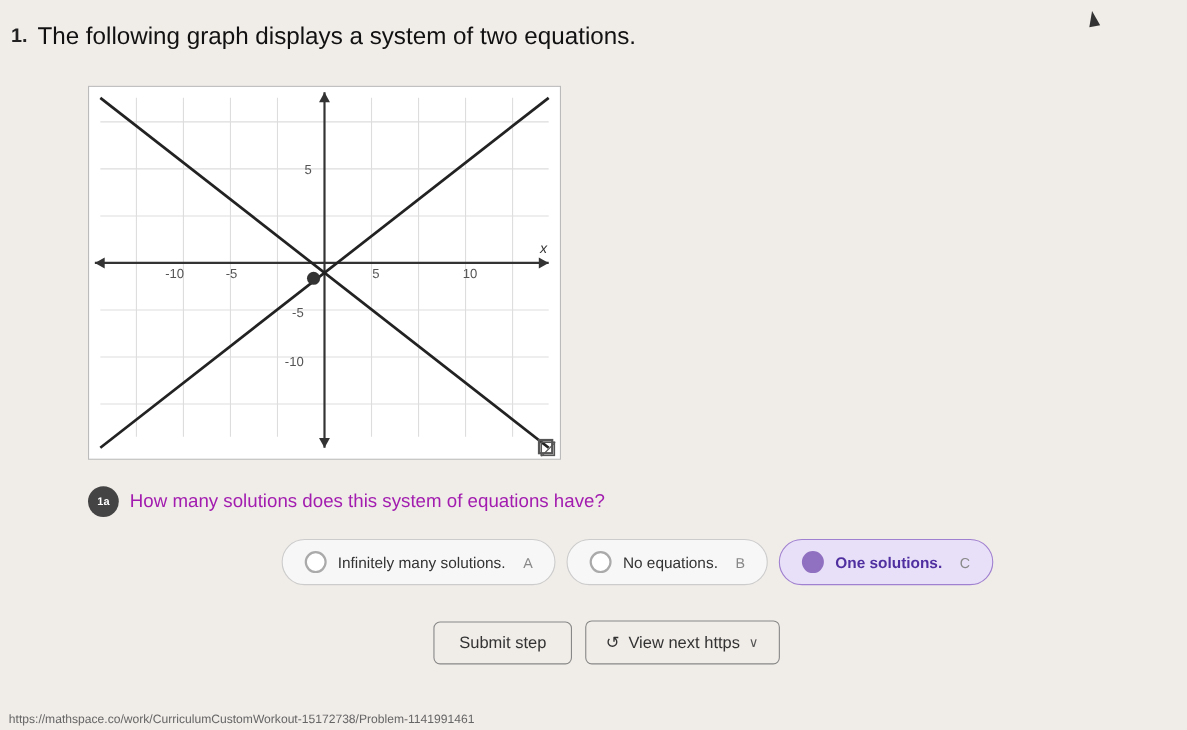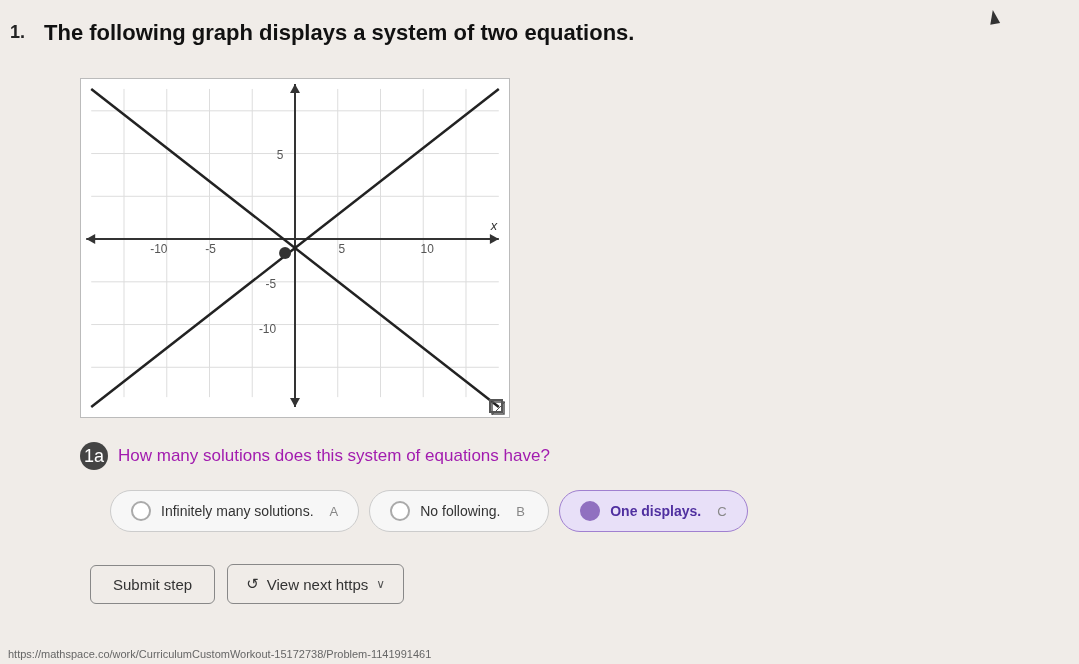--- a/index.html
+++ b/index.html
@@ -20,23 +20,23 @@
     .question-number {
       position: absolute;
       left: 10px;
       top: 22px;
       font-size: 18px;
       font-weight: 600;
       color: #222;
     }
     .question-title {
       font-size: 22px;
-      font-weight: 700;
+      font-weight: 400;
       color: #111;
-      margin-left: 14px;
+      margin-left: 4px;
       margin-bottom: 16px;
     }
     .graph-container {
       width: 430px;
       height: 340px;
       background: #fff;
       border: 1px solid #bbb;
       margin-left: 50px;
       margin-bottom: 24px;
       position: relative;
@@ -57,42 +57,43 @@
     }
     .step-label {
       display: inline-flex;
       align-items: center;
       justify-content: center;
       background: #444;
       color: #fff;
       border-radius: 50%;
       width: 28px;
       height: 28px;
-      font-size: 18px;
-      font-weight: 400;
+      font-size: 10px;
+      font-weight: 700;
       margin-right: 10px;
       flex-shrink: 0;
     }
     .question-row {
       display: flex;
       align-items: center;
       margin-left: 50px;
       margin-bottom: 20px;
     }
     .question-text {
       font-size: 17px;
       color: #a21caf;
       font-weight: 500;
     }
     .answers-row {
       display: flex;
       align-items: center;
       gap: 10px;
       margin-left: 80px;
       margin-bottom: 32px;
+      justify-content: center;
     }
     .answer-option {
       display: flex;
       align-items: center;
       border: 1.5px solid #ccc;
       border-radius: 24px;
       padding: 10px 20px;
       background: #f7f7f7;
       cursor: pointer;
       gap: 10px;
@@ -116,21 +117,22 @@
     }
     .answer-option .option-letter {
       font-size: 13px;
       color: #888;
       margin-left: 6px;
     }
     .bottom-bar {
       display: flex;
       align-items: center;
       gap: 12px;
-      margin-left: 60px;
+      margin-left: 24px;
+      justify-content: center;
     }
     .submit-btn {
       padding: 10px 22px;
       border-radius: 6px;
       border: 1.5px solid #888;
       background: #f0ece8;
       font-size: 15px;
       color: #333;
       cursor: pointer;
       font-weight: 500;
@@ -249,27 +251,27 @@
   <div class="answers-row">
 
     <div class="answer-option">
       <div class="radio-circle"></div>
       <span class="option-label">Infinitely many solutions.</span>
       <span class="option-letter">A</span>
     </div>
 
     <div class="answer-option">
       <div class="radio-circle"></div>
-      <span class="option-label">No following.</span>
+      <span class="option-label">No equations.</span>
       <span class="option-letter">B</span>
     </div>
 
     <div class="answer-option selected">
       <div class="radio-circle" style="border-color:#9070c0; background:#9070c0;"></div>
-      <span class="option-label" style="font-weight:600; color:#5030a0;">One displays.</span>
+      <span class="option-label" style="font-weight:600; color:#5030a0;">One solutions.</span>
       <span class="option-letter">C</span>
     </div>
   </div>
 
   <div class="bottom-bar">
     <button class="submit-btn">Submit step</button>
     <button class="view-next-btn">
       <span style="font-size:15px;">↺</span>
       <span>View next https</span>
       <span style="font-size:12px; color:#555;">∨</span>

